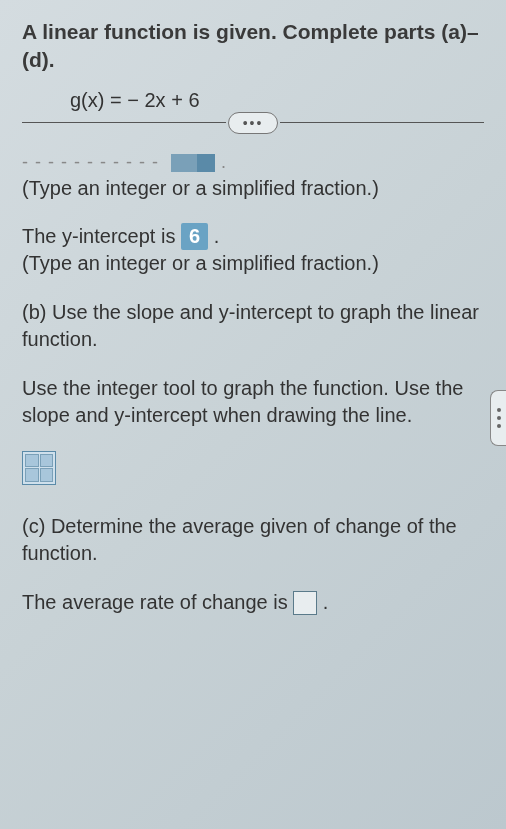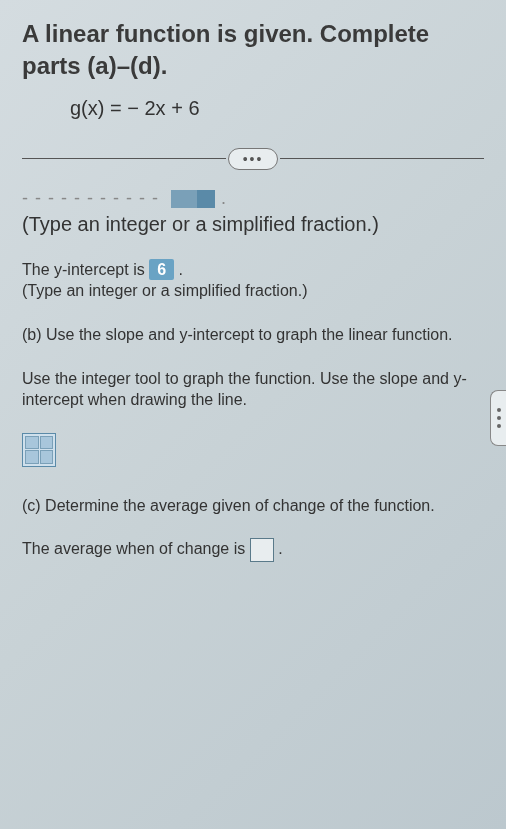--- a/index.html
+++ b/index.html
@@ -6,31 +6,30 @@
   body {
     width: 506px;
     height: 829px;
     background: linear-gradient(135deg, #d4dce0 0%, #c8d2d6 50%, #bcc8ce 100%);
     font-family: Arial, Helvetica, sans-serif;
     color: #333;
     position: relative;
     padding: 18px 22px;
   }
   .instruction {
-    font-size: 24px;
+    font-size: 21px;
     font-weight: bold;
     color: #3a3a3a;
     line-height: 1.35;
     margin-bottom: 14px;
   }
   .equation {
     font-size: 20px;
     color: #333;
     margin-left: 48px;
-    margin-bottom: 28px;
   }
   .divider-row {
     display: flex;
     align-items: center;
     margin-bottom: 18px;
   }
   .divider-line {
     flex: 1;
     height: 1px;
     background: #555;
@@ -59,21 +58,21 @@
     vertical-align: middle;
     margin-left: 6px;
   }
   .hint {
     font-size: 20px;
     color: #333;
     line-height: 1.3;
     margin-bottom: 22px;
   }
   .body-text {
-    font-size: 16px;
+    font-size: 20px;
     color: #333;
     line-height: 1.35;
     margin-bottom: 22px;
   }
   .answer-box {
     display: inline-block;
     background: #6aa3c4;
     color: #fff;
     padding: 0 8px;
     border-radius: 2px;
@@ -157,20 +156,20 @@
 <div class="graph-btn">
   <div></div>
   <div></div>
   <div></div>
   <div></div>
 </div>
 
 <div class="body-text">(c) Determine the average given of change of the function.</div>
 
 <div class="body-text">
-  <span>The average when of change is </span><span class="input-box"></span><span> .</span>
+  <span>The average rate of change is </span><span class="input-box"></span><span> .</span>
 </div>
 
 <div class="side-handle">
   <span></span>
   <span></span>
   <span></span>
 </div>
 
 </body></html>

